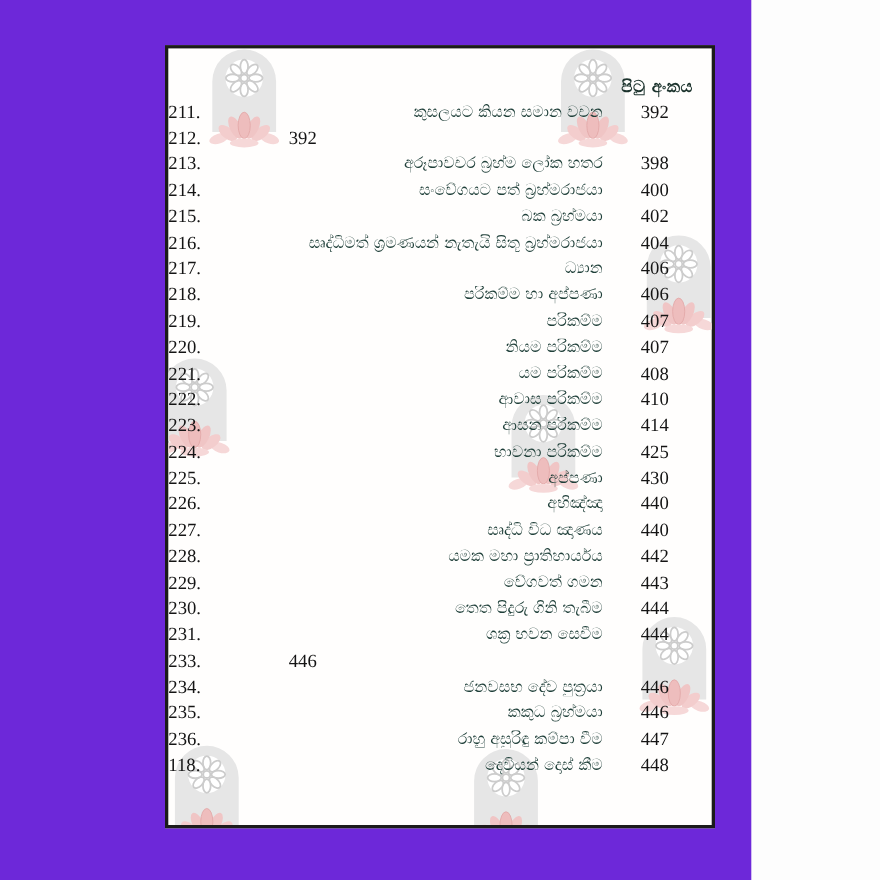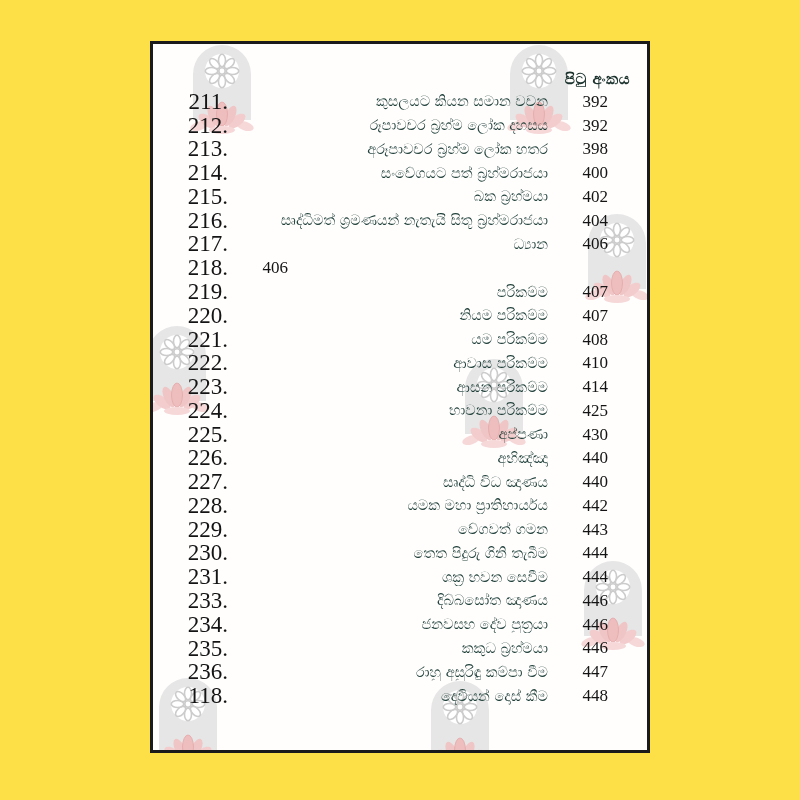--- a/index.html
+++ b/index.html
@@ -1,38 +1,38 @@
 <!DOCTYPE html>
 <html><head>
 <meta charset="utf-8">
 <style>
   html,body{margin:0;padding:0;}
   body{
     width:800px;height:800px;background:#fdfdfd;
     font-family:"DejaVu Sans", sans-serif;
     -webkit-font-smoothing:antialiased;
   }
-  .canvas{position:relative;width:800px;height:800px;background:#fde047;overflow:hidden;}
+  .canvas{position:relative;width:683px;height:800px;background:#6d28d9;overflow:hidden;}
   .page{
     position:absolute;left:150px;top:41px;width:500px;height:712px;
     box-sizing:border-box;border:3px solid #1b1b1b;background:#fffefd;
     overflow:hidden;
   }
   .wm{position:absolute;width:64px;height:96px;pointer-events:none;}
   .wm svg{display:block;width:64px;height:96px;}
   .col-header{
     position:absolute;top:26px;right:17px;
     font-size:15px;font-weight:bold;color:#1c332d;
     letter-spacing:0.5px;white-space:nowrap;
   }
   .toc{position:absolute;left:0;top:46px;width:494px;}
   .row{display:flex;align-items:center;height:23.77px;white-space:nowrap;}
   .num{
-    width:75px;text-align:right;flex:0 0 75px;
-    font-family:"Liberation Serif", serif;font-size:23px;color:#141414;
+    width:75px;flex:0 0 75px;
+    font-family:"Liberation Serif", serif;font-size:17px;color:#141414;
   }
   .title{
     margin-left:13px;flex:1 1 auto;overflow:hidden;
     font-size:14.5px;color:#20403a;text-align:right;
   }
   .pg{
     flex:0 0 60px;width:60px;text-align:right;margin-right:39px;
     font-family:"Liberation Serif", serif;font-size:17px;color:#141414;
   }
   .defs{position:absolute;width:0;height:0;overflow:hidden;}
@@ -123,21 +123,20 @@
 
     <div class="toc">
       <div class="row">
         <span class="num">211.</span>
         <span class="title">කුසලයට කියන සමාන වචන</span>
         <span class="pg">392</span>
       </div>
 
       <div class="row">
         <span class="num">212.</span>
-        <span class="title">රූපාවචර බ්‍රහ්ම ලෝක දහසය</span>
         <span class="pg">392</span>
       </div>
 
       <div class="row">
         <span class="num">213.</span>
         <span class="title">අරූපාවචර බ්‍රහ්ම ලෝක හතර</span>
         <span class="pg">398</span>
       </div>
 
       <div class="row">
@@ -159,20 +158,21 @@
       </div>
 
       <div class="row">
         <span class="num">217.</span>
         <span class="title">ධ්‍යාන</span>
         <span class="pg">406</span>
       </div>
 
       <div class="row">
         <span class="num">218.</span>
+        <span class="title">පරිකම්ම හා අප්පණා</span>
         <span class="pg">406</span>
       </div>
 
       <div class="row">
         <span class="num">219.</span>
         <span class="title">පරිකම්ම</span>
         <span class="pg">407</span>
       </div>
 
       <div class="row">
@@ -243,21 +243,20 @@
 
       <div class="row">
         <span class="num">231.</span>
         <span class="title">ශක්‍ර භවන සෙවීම</span>
         <span class="pg">444</span>
       </div>
 
 
       <div class="row">
         <span class="num">233.</span>
-        <span class="title">දිබ්බසෝත ඤාණය</span>
         <span class="pg">446</span>
       </div>
 
       <div class="row">
         <span class="num">234.</span>
         <span class="title">ජනවසභ දේව පුත්‍රයා</span>
         <span class="pg">446</span>
       </div>
 
       <div class="row">

